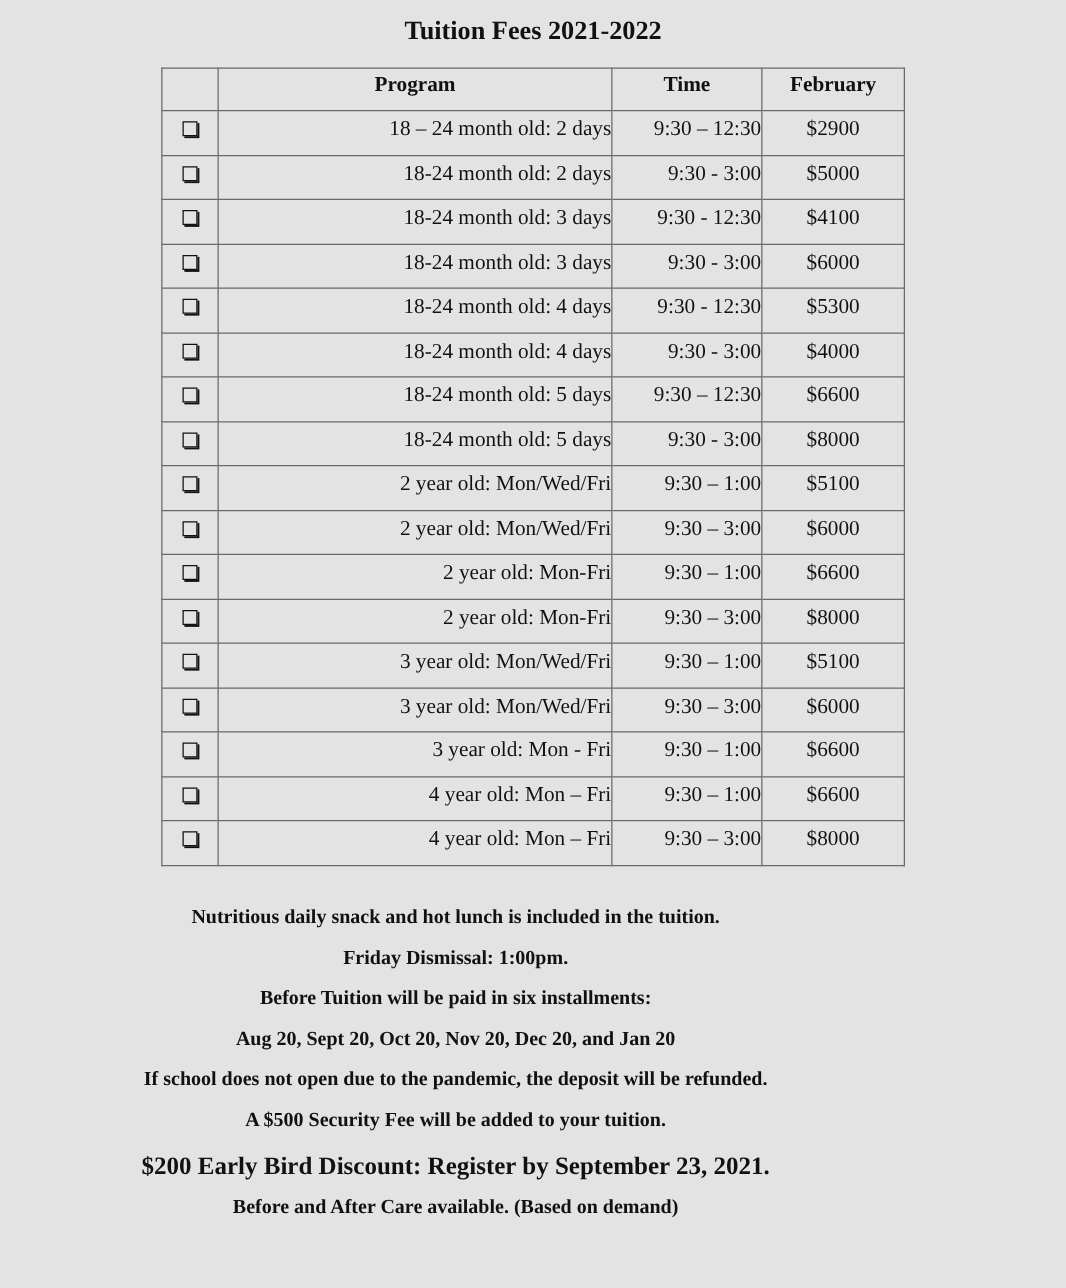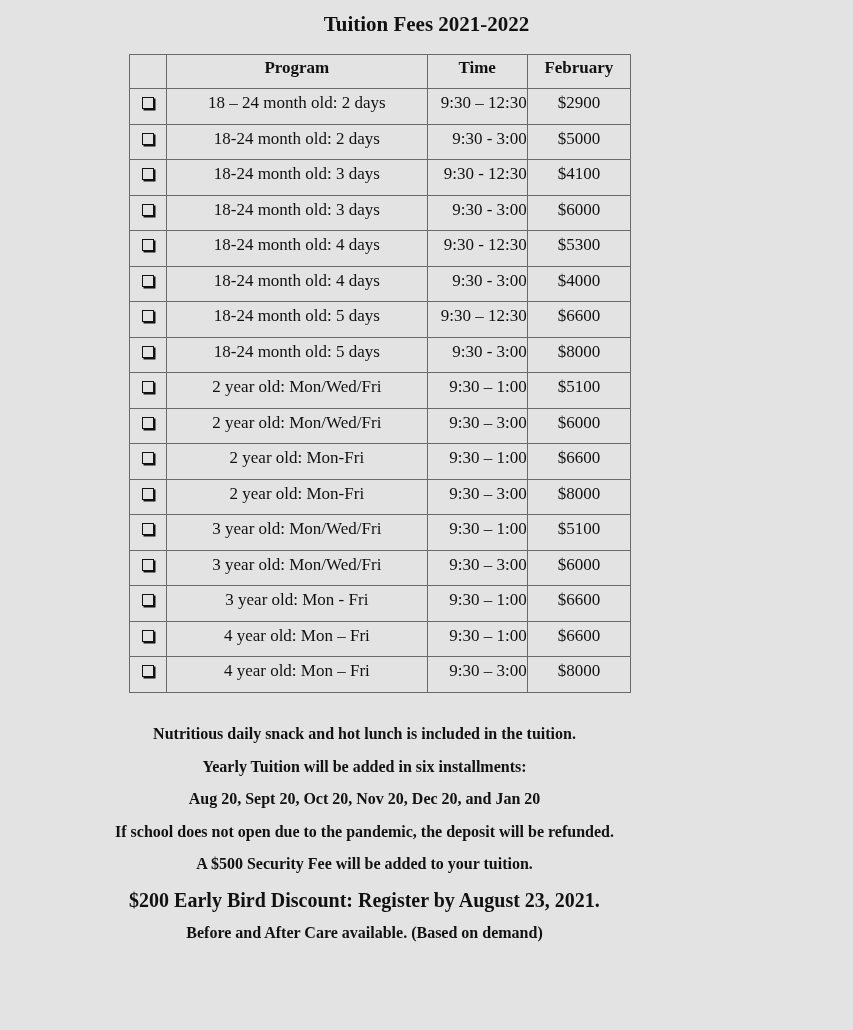--- a/index.html
+++ b/index.html
@@ -11,40 +11,40 @@
     position: relative;
     overflow: hidden;
   }
   .title {
     position: absolute; top: 12px; left: 0; width: 853px;
     text-align: center; font-weight: bold; font-size: 21px;
   }
   table.fees {
     position: absolute; top: 54px; left: 129px;
     border-collapse: collapse;
-    width: 502px;
+    width: 595px;
     font-size: 17px;
     padding-left: 43px;
   }
   table.fees th, table.fees td {
     border: 1.5px solid #6a6a6a;
     padding: 0;
     height: 33px;
     vertical-align: top;
   }
   table.fees th {
     font-weight: bold; text-align: center; padding-top: 3px; height: 30px;
   }
   table.fees td { padding-top: 4px; height: 30.5px; }
   col.c-check { width: 45px; }
   col.c-prog { width: 315px; }
   col.c-time { width: 120px; }
   col.c-tuit { width: 114px; }
   td.check { text-align: center; }
-  td.prog { text-align: center; }
+  td.prog { text-align: right; }
   td.time { text-align: right; padding-left: 8px; }
   td.tuit { text-align: center; }
   .box {
     display: inline-block; width: 10px; height: 10px;
     border: 1.5px solid #111;
     box-shadow: 1.5px 1.5px 0 #111;
     margin-top: 4px;
     background: #e3e3e3;
   }
   .notes {
@@ -175,19 +175,20 @@
         <td class="check"><span class="box"></span></td>
         <td class="prog">4 year old: Mon – Fri</td>
         <td class="time">9:30 – 3:00</td>
         <td class="tuit">$8000</td>
       </tr>
     </tbody>
 </table>
 
 <div class="notes">
   <p>Nutritious daily snack and hot lunch is included in the tuition.</p>
-  <p>Yearly Tuition will be added in six installments:</p>
+  <p>Friday Dismissal: 1:00pm.</p>
+  <p>Before Tuition will be paid in six installments:</p>
   <p>Aug 20, Sept 20, Oct 20, Nov 20, Dec 20, and Jan 20</p>
   <p>If school does not open due to the pandemic, the deposit will be refunded.</p>
   <p>A $500 Security Fee will be added to your tuition.</p>
-  <p class="big">$200 Early Bird Discount: Register by August 23, 2021.</p>
+  <p class="big">$200 Early Bird Discount: Register by September 23, 2021.</p>
   <p>Before and After Care available. (Based on demand)</p>
 </div>
 
 </body></html>

